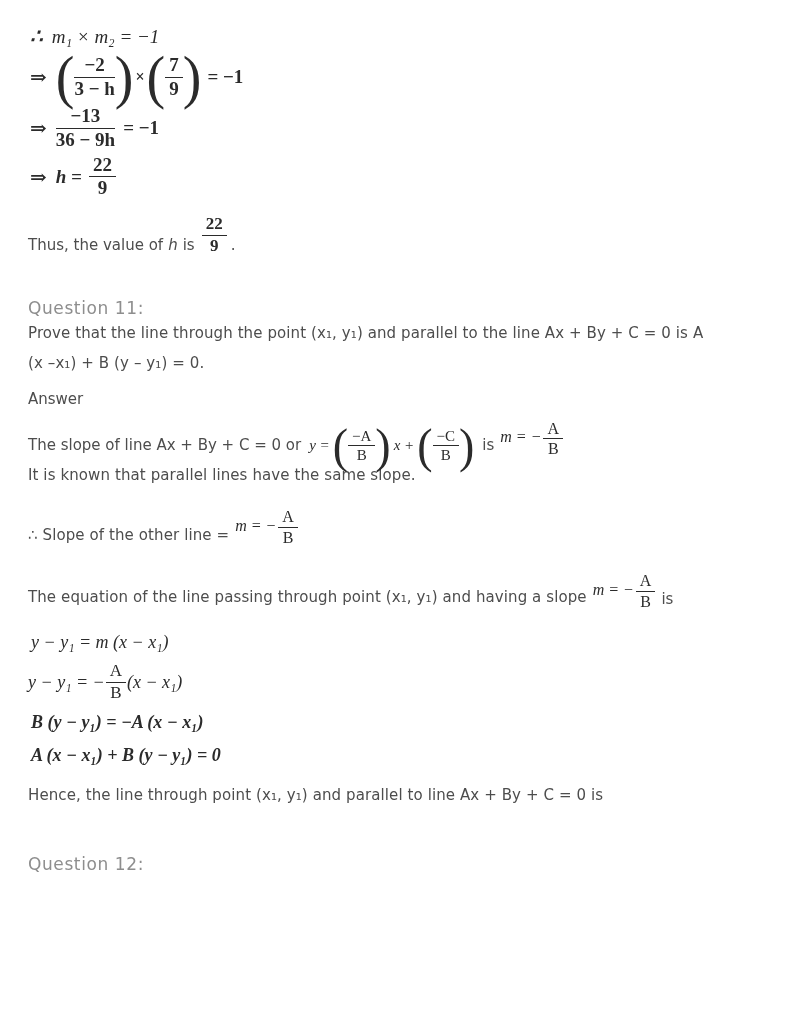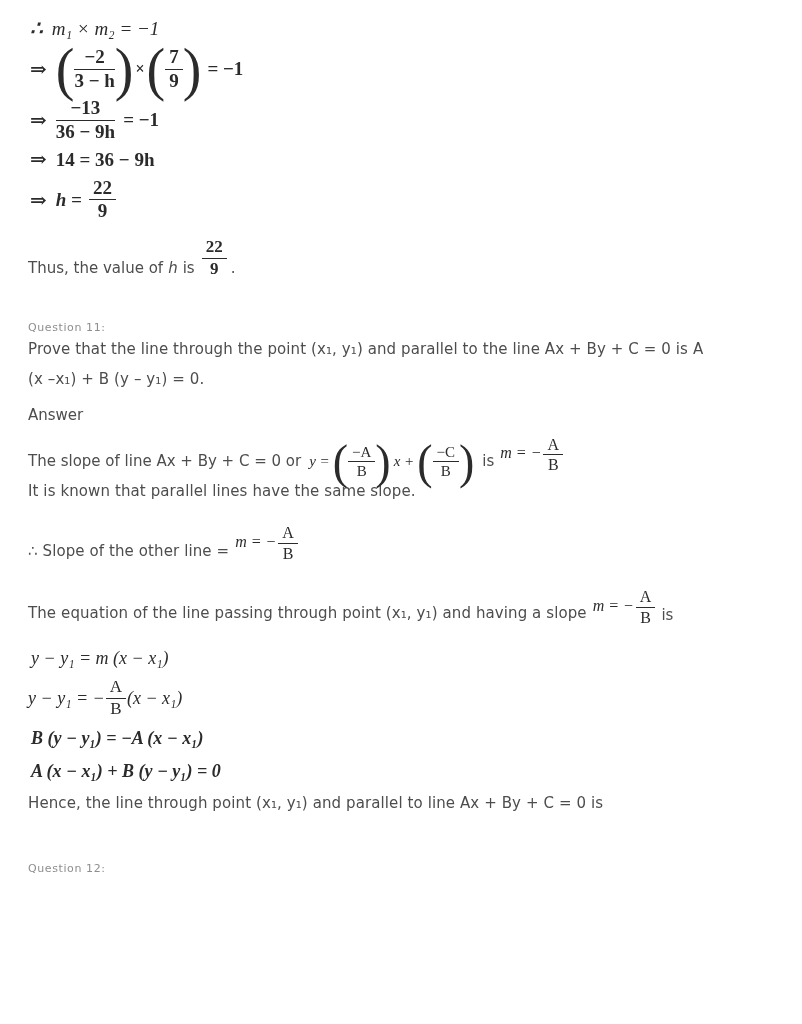--- a/index.html
+++ b/index.html
@@ -5,21 +5,21 @@
   * { box-sizing: border-box; }
   html, body { margin: 0; padding: 0; }
   body {
     width: 802px; height: 1024px;
     background: #ffffff;
     font-family: "DejaVu Sans", "Liberation Sans", sans-serif;
     font-size: 15px;
     color: #4d4d4d;
     overflow: hidden;
   }
-  .page { padding: 16px 18px 0 28px; }
+  .page { padding: 24px 18px 0 28px; }
 
   
   .eq {
     font-family: "Liberation Serif", "DejaVu Serif", serif;
     color: #2b2b2b;
   }
   .it { font-style: italic; }
   .bold { font-weight: bold; }
 
   .frac { display: inline-block; vertical-align: middle; text-align: center; line-height: 1.1; }
@@ -50,21 +50,21 @@
 
   
   .conclusion { margin-top: 16px; }
   .conclusion .t { line-height: 22px; }
   .conclusion .frac { font-size: 17px; font-weight: bold; margin: 0 4px 0 7px; }
   .conclusion .var { font-style: italic; margin-left: 5px; }
   .conclusion .mid { margin-left: 5px; }
 
   
   .q-heading {
-    font-size: 11px;
+    font-size: 17px;
     color: #8e8e8e;
     letter-spacing: 0.6px;
   }
   .q11-heading { margin-top: 42px; }
   .q12-heading { margin-top: 44px; }
   .body-line { line-height: 30px; letter-spacing: 0.1px; }
   .q-body { }
   .answer-label { margin-top: 6px; line-height: 30px; }
 
   
@@ -83,21 +83,21 @@
 
   
   .steps { margin-top: 14px; }
   .step { font-size: 18px; margin-left: 3px; }
   .step-plain { line-height: 33px; }
   .step-bold { font-weight: bold; }
   .step2 { margin: 3px 0; }
   .step2 .frac { font-size: 17px; margin: 0 1px; }
   .step2 .pre, .step2 .post { font-style: italic; }
 
-  .hence { margin-top: 0; }
+  .hence { margin-top: 8px; }
 
   .sym { display: inline-block; }
 </style>
 </head>
 <body>
 
 <div class="page">
 
   <div class="eq d-line d-plain it">
     <span class="d-arrow">∴</span><span>m₁ × m₂ = −1</span>
@@ -123,23 +123,20 @@
 
   <div class="eq d-line row line3 bold">
     <span class="d-arrow">⇒</span>
     <span class="frac">
       <span class="num">−13</span>
       <span class="den">36 − 9h</span>
     </span>
     <span style="margin-left:8px">= −1</span>
   </div>
 
-  <div class="eq d-line d-plain bold">
-    <span class="d-arrow">⇒</span><span>14 = 36 − 9h</span>
-  </div>
 
 
   <div class="eq d-line row line6 bold">
     <span class="d-arrow">⇒</span>
     <span class="it" style="margin-right:7px">h =</span>
     <span class="frac">
       <span class="num">22</span>
       <span class="den">9</span>
     </span>
   </div>

